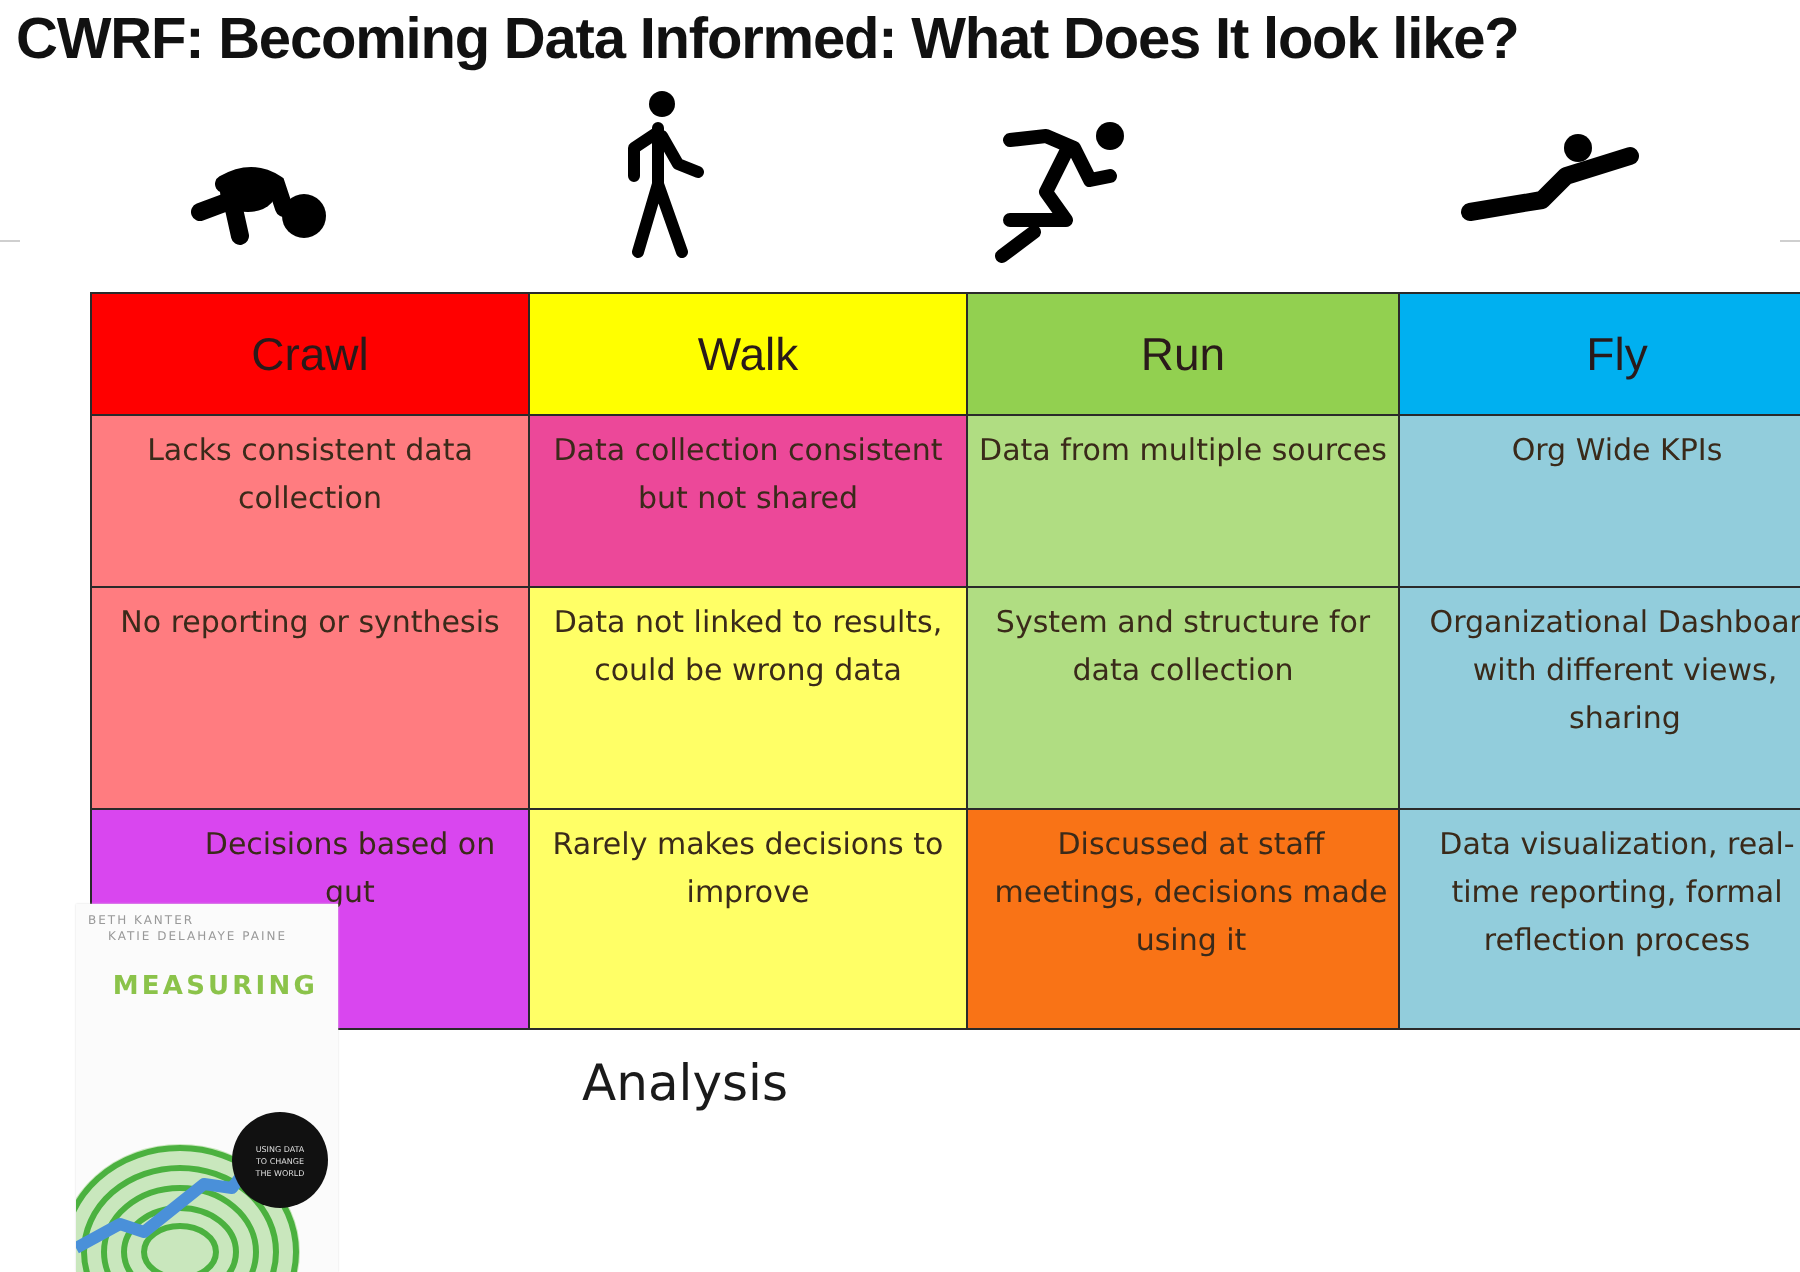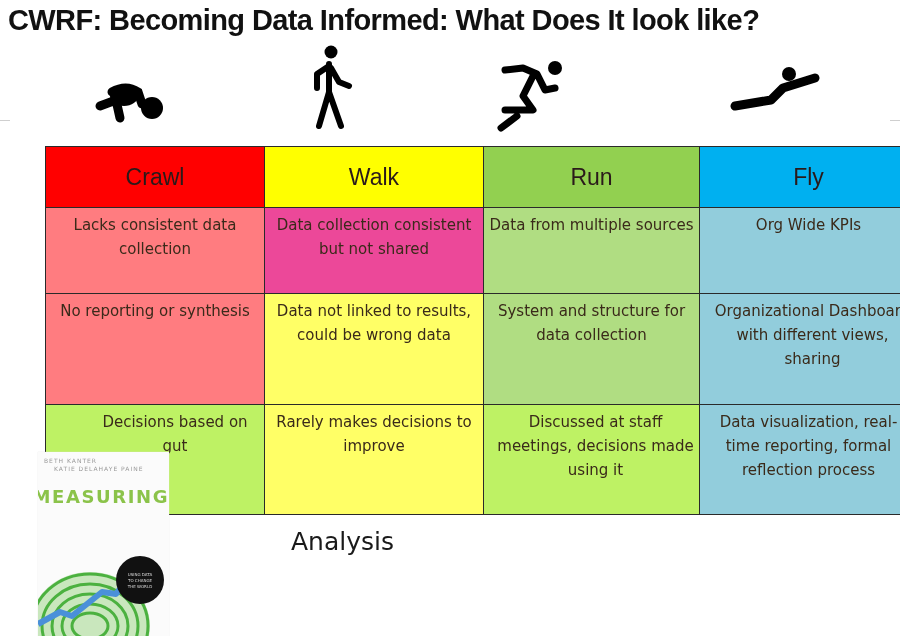--- a/index.html
+++ b/index.html
@@ -10,21 +10,21 @@
   table.grid { position:absolute; left:14px; top:146px; width:872px; border-collapse:collapse; table-layout:fixed;margin-left:31px; }
   table.grid td, table.grid th { border:1.5px solid #2a2a2a; text-align:center; vertical-align:top; padding:0 4px; font-family:"DejaVu Sans", sans-serif; font-size:15px; line-height:24px; font-weight:normal; }
   table.grid th { height:60px; vertical-align:middle; font-size:23px; font-family:"Liberation Sans", sans-serif; color:#2a1a1a; }
   table.grid td { padding-top:5px; color:#3a2a1a; }
   .r1 td { height:80px; }
   .r2 td { height:105px; }
   .r3 td { height:104px; }
   .book { position:absolute; left:38px; top:452px; width:131px; height:184px; background:#fbfbfb; overflow:hidden; box-shadow:0 0 1px #ddd; }
   .book .authors { position:absolute; left:6px; top:5px; font-size:6px; color:#999; letter-spacing:1px; line-height:8px; font-family:"DejaVu Sans", sans-serif; }
   .book .authors .a2 { padding-left:10px; }
-  .book .t1 { position:absolute; right:0; top:34px; font-size:18px; font-weight:bold; letter-spacing:1.6px; color:#8bc34a; font-family:"DejaVu Sans", sans-serif; }
+  .book .t1 { position:absolute; right:10px; top:34px; font-size:13px; font-weight:bold; letter-spacing:1.6px; color:#8bc34a; font-family:"DejaVu Sans", sans-serif; }
   .book .t2 { position:absolute; right:4px; top:50px; font-size:13px; font-weight:bold; letter-spacing:1.6px; color:#444; text-align:right; line-height:17px; font-family:"DejaVu Sans", sans-serif; }
   .book .art { position:absolute; left:0; top:100px; }
   .list { position:absolute; left:291px; top:524px; font-size:25px; line-height:36px; color:#1a1a1a; font-family:"DejaVu Sans", sans-serif; }
 </style>
 </head>
 <body>
 
 <div class="title">CWRF:  Becoming Data Informed: What Does It look like?</div>
 
 <div class="tick" style="left:0;top:120px;"></div>
@@ -71,23 +71,23 @@
     <td style="background:#b0dd82;">Data from multiple sources</td>
     <td style="background:#92cddc;">Org Wide KPIs</td>
   </tr>
   <tr class="r2">
     <td style="background:#ff7c80;">No reporting or synthesis</td>
     <td style="background:#ffff66;">Data not linked to results, could be wrong data</td>
     <td style="background:#b0dd82;">System and structure for data collection</td>
     <td style="background:#92cddc;padding-left:12px;">Organizational Dashboard with different views, sharing</td>
   </tr>
   <tr class="r3">
-    <td style="background:#bef264;padding-left:44px;">Decisions based on gut</td>
+    <td style="background:#d946ef;padding-left:44px;">Decisions based on gut</td>
     <td style="background:#ffff66;">Rarely makes decisions to improve</td>
-    <td style="background:#bef264;padding-left:12px;">Discussed at staff meetings, decisions made using it</td>
+    <td style="background:#f97316;padding-left:12px;">Discussed at staff meetings, decisions made using it</td>
     <td style="background:#92cddc;">Data visualization, real-time reporting, formal reflection process</td>
   </tr>
 </tbody>
   </table>
 
 <div class="book">
   <div class="authors">
     <div>BETH KANTER</div>
     <div class="a2">KATIE DELAHAYE PAINE</div>
   </div>

